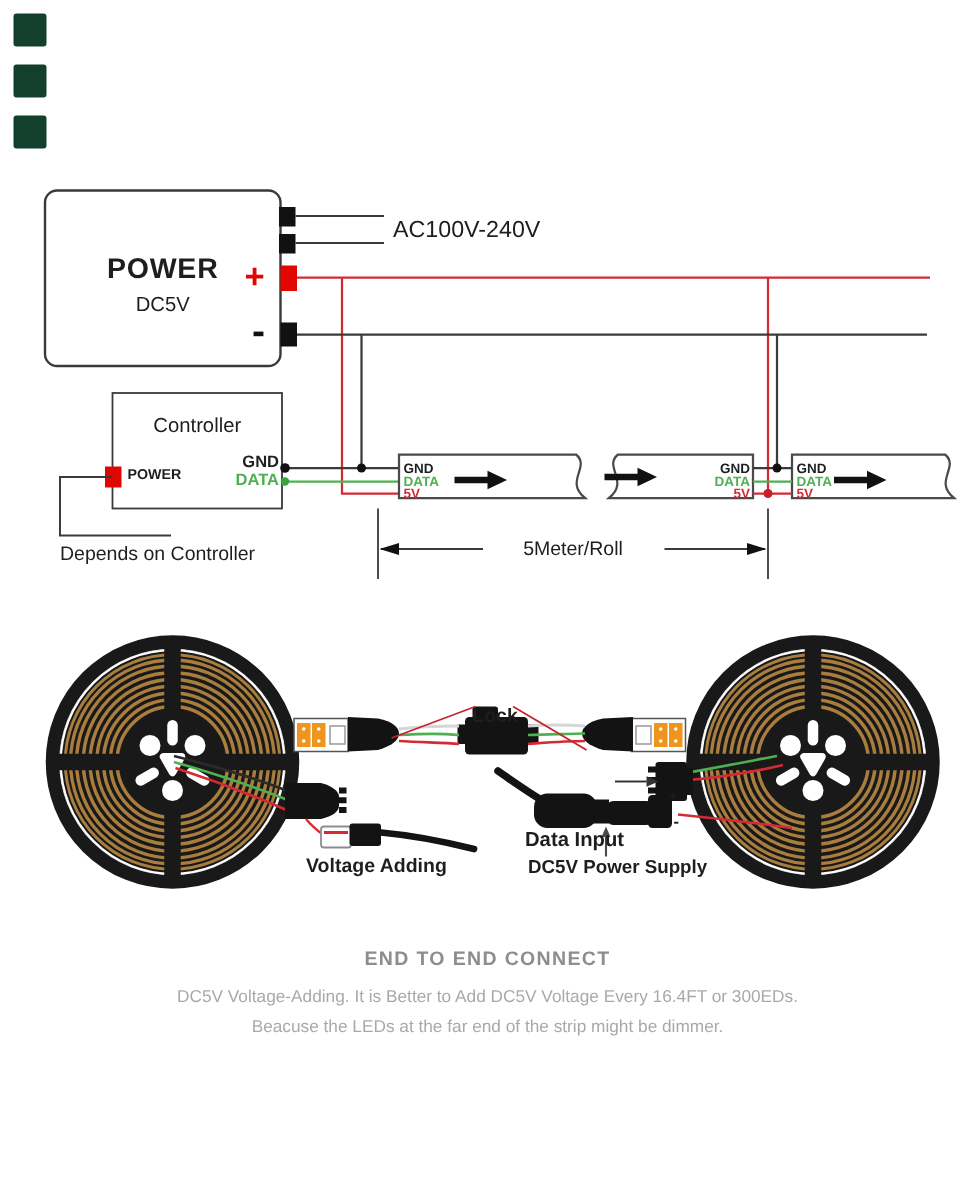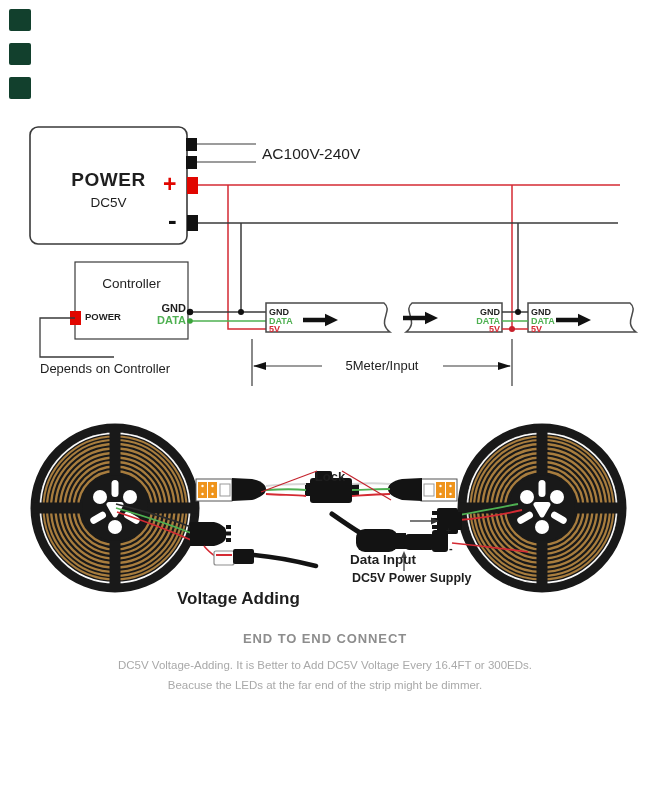--- a/index.html
+++ b/index.html
@@ -237,25 +237,25 @@
   <div class="lbl strip-lbl r-5v" style="left:269px;top:325px;">5V</div>
 
   <div class="lbl strip-lbl rgt" style="left:462px;top:308px;width:38px;">GND</div>
   <div class="lbl strip-lbl rgt g-data" style="left:462px;top:317px;width:38px;">DATA</div>
   <div class="lbl strip-lbl rgt r-5v" style="left:462px;top:325px;width:38px;">5V</div>
 
   <div class="lbl strip-lbl" style="left:531px;top:308px;">GND</div>
   <div class="lbl strip-lbl g-data" style="left:531px;top:317px;">DATA</div>
   <div class="lbl strip-lbl r-5v" style="left:531px;top:325px;">5V</div>
 
-  <div class="lbl ctr" style="left:330px;top:359px;width:104px;font-size:13px;">5Meter/Input</div>
+  <div class="lbl ctr" style="left:330px;top:359px;width:104px;font-size:13px;">5Meter/Roll</div>
 
   <div class="lbl ctr semib" style="left:305px;top:470px;width:50px;font-size:13px;">Lock</div>
   <div class="lbl semib" style="left:350px;top:514px;font-size:13.5px;margin-top:39px;">Data Input</div>
-  <div class="lbl semib" style="left:177px;top:570px;font-size:17px;margin-top:20px;">Voltage Adding</div>
+  <div class="lbl semib" style="left:204px;top:570px;font-size:13px;">Voltage Adding</div>
   <div class="lbl semib" style="left:352px;top:572px;font-size:12.5px;">DC5V Power Supply</div>
   <div class="lbl" style="left:446px;top:527px;font-size:9px;font-weight:bold;">+</div>
   <div class="lbl" style="left:449px;top:542px;font-size:11px;font-weight:bold;">-</div>
 
   <div class="lbl ctr footer-h" style="left:0;top:632px;width:650px;">END TO END CONNECT</div>
   <div class="lbl ctr footer-t" style="left:0;top:659px;width:650px;">DC5V Voltage-Adding. It is Better to Add DC5V Voltage Every 16.4FT or 300EDs.</div>
   <div class="lbl ctr footer-t" style="left:0;top:679px;width:650px;">Beacuse the LEDs at the far end of the strip might be dimmer.</div>
 
 </div>
 

